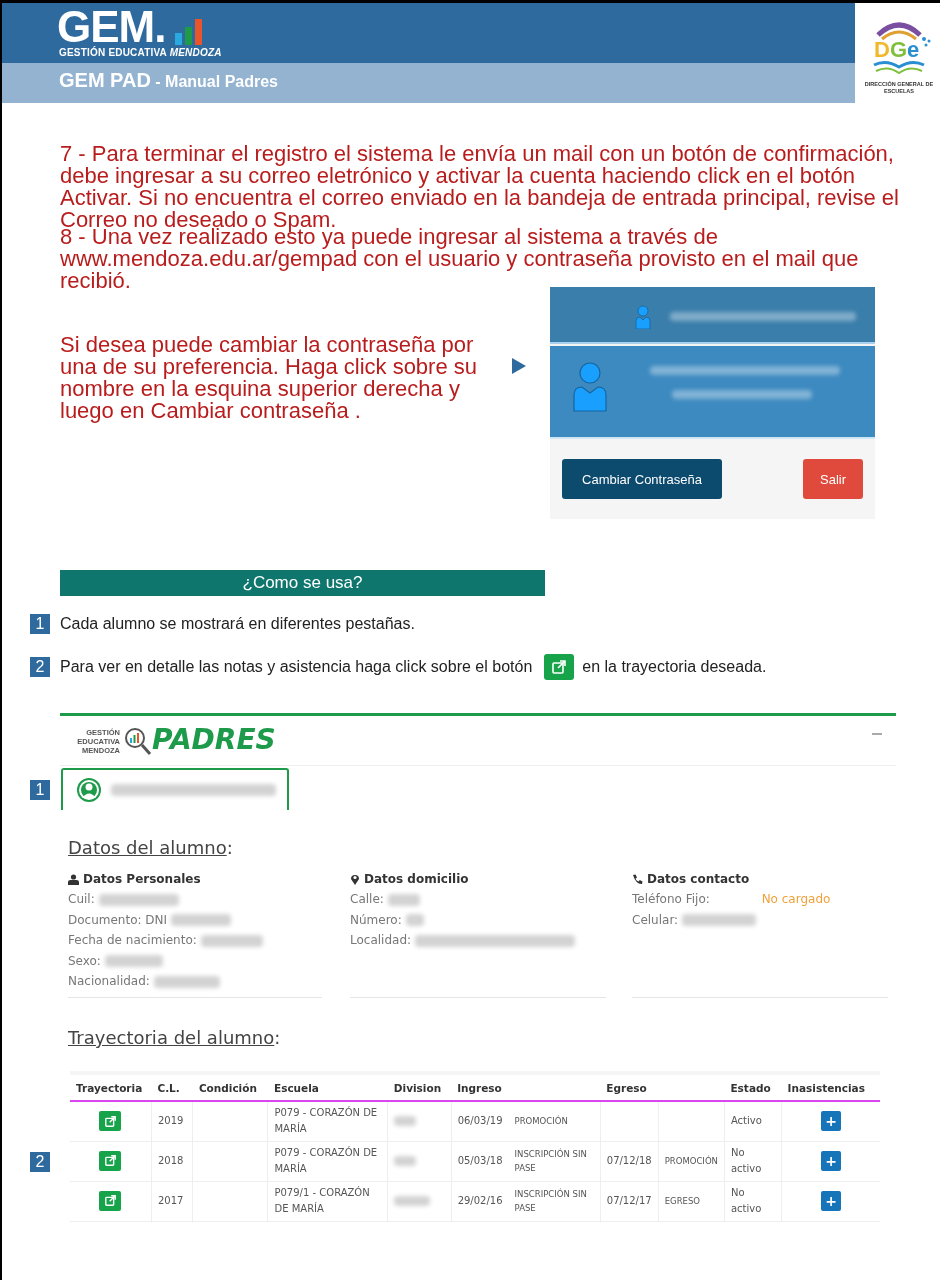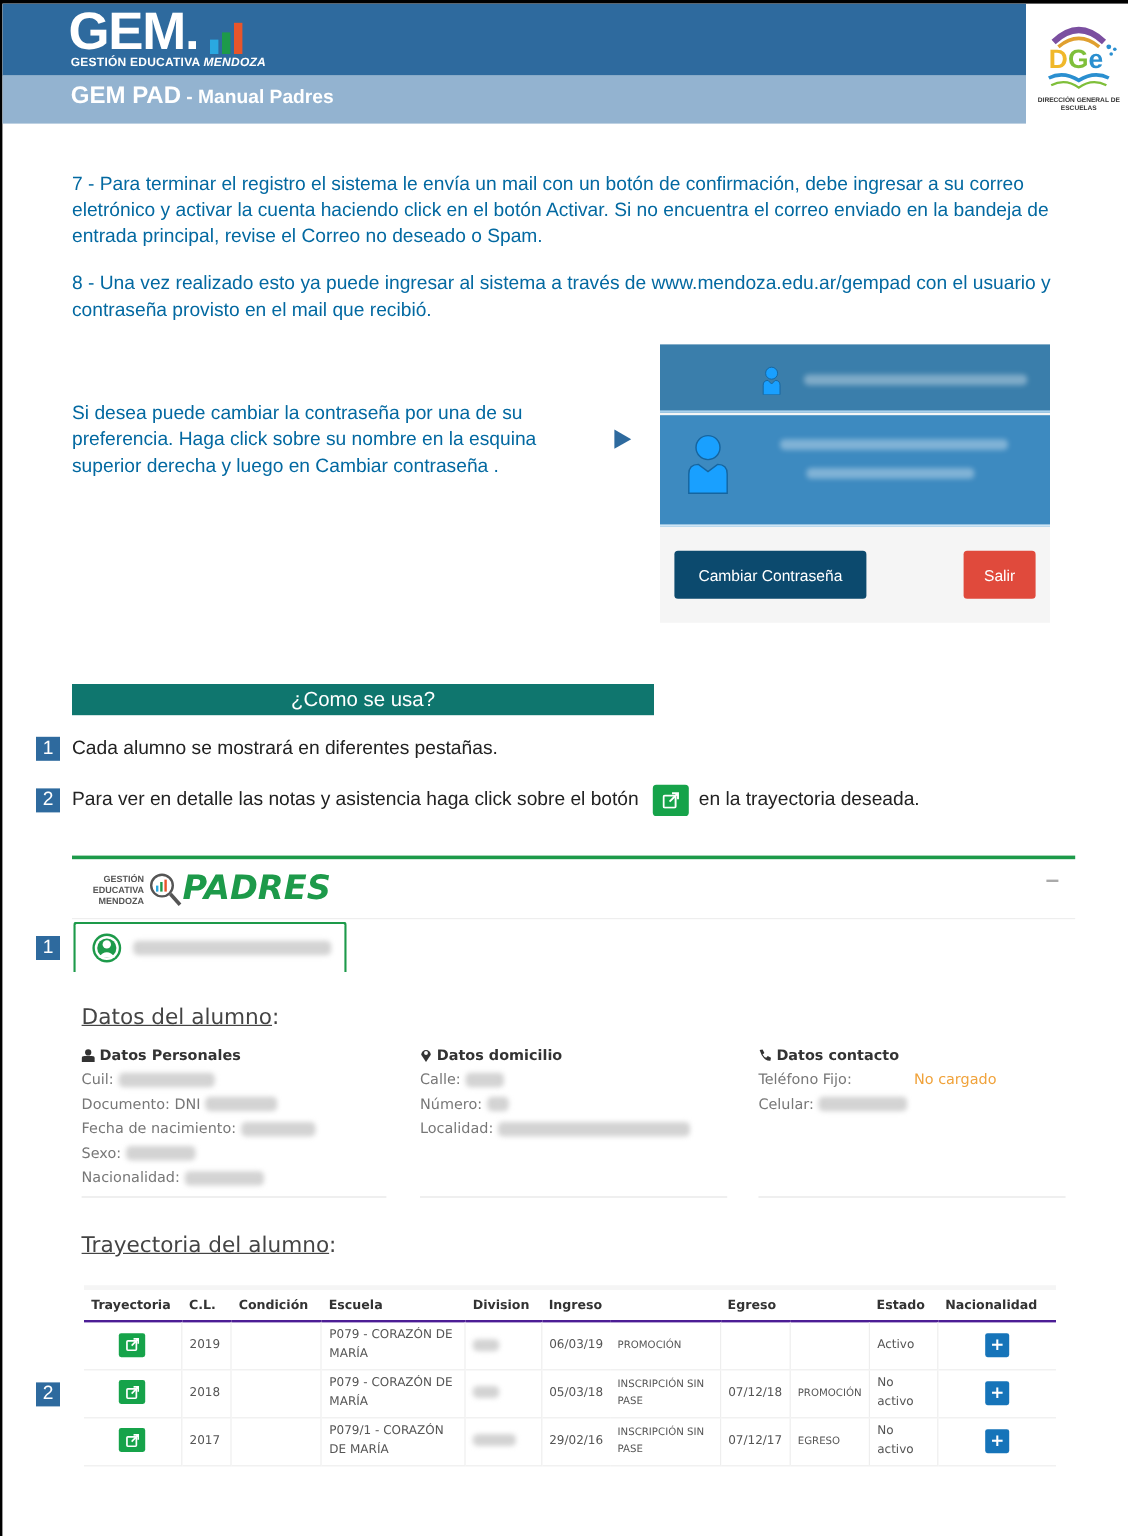--- a/index.html
+++ b/index.html
@@ -15,21 +15,21 @@
   .gem-bars { position: absolute; left: 118px; top: 12px; width: 40px; height: 28px; }
   .gem-bars span { position: absolute; bottom: 0; width: 7px; }
   .gem-sub { position: absolute; left: 2px; top: 42px; font-size: 10px; font-weight: bold; color: #fff; white-space: nowrap; letter-spacing: 0.2px; }
   .gem-sub i { font-style: italic; }
   .hdr-title { position: absolute; left: 57px; top: 66px; font-size: 20px; font-weight: bold; color: #fff; white-space: nowrap; }
   .hdr-title small { font-size: 16px; }
   .dge-logo { position: absolute; left: 858px; top: 10px; width: 78px; height: 85px; }
   .dge-caption { position: absolute; left: 0; top: 68px; width: 78px; text-align: center; font-size: 5.5px; font-weight: bold; color: #333; line-height: 7px; }
 
   
-  .para { position: absolute; left: 58px; font-size: 16px; line-height: 22px; color: #0369a1; }
+  .para { position: absolute; left: 58px; font-size: 22px; line-height: 22px; color: #b91c1c; }
   .p7 { top: 140px; width: 840px; }
   .p8 { top: 223px; width: 840px; }
   .pchg { top: 331px; width: 440px; }
   .arrow { position: absolute; left: 510px; top: 355px; width: 0; height: 0; border-top: 8px solid transparent; border-bottom: 8px solid transparent; border-left: 14px solid #2e6a9e; }
 
   
   .upanel { position: absolute; left: 548px; top: 284px; width: 325px; height: 232px; background: #f5f5f5; }
   .up-top { position: absolute; left: 0; top: 0; width: 325px; height: 57px; background: #3a7eab; border-bottom: 2px solid #a9d0ec; }
   .up-main { position: absolute; left: 0; top: 59px; width: 325px; height: 93px; background: #3d8ac0; border-bottom: 2px solid #cfe6f5; }
   .blur-text { display: inline-block; height: 9px; border-radius: 4px; background: rgba(255,255,255,0.35); filter: blur(2px); }
@@ -57,21 +57,21 @@
   .sec-title { position: absolute; left: 66px; font-family: "DejaVu Sans", sans-serif; font-size: 18px; color: #444; }
   .sec-title u { text-decoration: underline; }
   .col { position: absolute; top: 866px; font-family: "DejaVu Sans", sans-serif; font-size: 12px; color: #777; line-height: 20.5px; }
   .col h4 { font-size: 12px; font-weight: bold; color: #333; line-height: 20px; display: flex; align-items: center; gap: 4px; }
   .col-line { position: absolute; top: 994px; height: 1px; background: #e5e5e5; }
   .warn { color: #f0a23a; margin-left: 48px; }
 
   
   .tbl { position: absolute; left: 68px; top: 1072px; width: 810px; border-collapse: collapse; font-family: "DejaVu Sans", sans-serif; font-size: 10px; color: #555; background: #fff; }
   .tbl-shade { position: absolute; left: 68px; top: 1068px; width: 810px; height: 8px; background: #f5f5f5; }
-  .tbl th { font-weight: bold; color: #333; text-align: left; height: 26px; padding: 0 6px; font-size: 10.5px; border-bottom: 2px solid #4c1d95; }
+  .tbl th { font-weight: bold; color: #333; text-align: left; height: 26px; padding: 0 6px; font-size: 10.5px; border-bottom: 2px solid #d946ef; }
   .tbl td { height: 40px; padding: 0 6px; border-left: 1px solid #eee; border-bottom: 1px solid #eee; line-height: 16px; vertical-align: middle; }
   .tbl td:first-child { border-left: none; }
   .tbl .small { font-size: 8.5px; line-height: 14px; }
   .ext-btn { display: inline-flex; width: 22px; height: 20px; background: #16a34a; border-radius: 2px; align-items: center; justify-content: center; }
   .plus-btn { display: inline-flex; width: 20px; height: 20px; background: #1674b9; border-radius: 2px; align-items: center; justify-content: center; color: #fff; font-weight: bold; font-size: 14px; }
   .center { text-align: center; }
 </style>
 </head>
 <body>
 
@@ -232,21 +232,21 @@
         <th style="width:82px;">Trayectoria</th>
         <th style="width:42px;">C.L.</th>
         <th style="width:76px;">Condición</th>
         <th style="width:130px;">Escuela</th>
         <th style="width:64px;">Division</th>
         <th style="width:50px;">Ingreso</th>
         <th style="width:96px;"></th>
         <th style="width:50px;">Egreso</th>
         <th style="width:62px;"></th>
         <th style="width:58px;">Estado</th>
-        <th style="width:100px;">Nacionalidad</th>
+        <th style="width:100px;">Inasistencias</th>
       </tr>
     </thead>
     <tbody>
       <tr>
         <td class="center"><span class="ext-btn">
               <svg width="11" height="11" viewBox="0 0 14 14">
                 <rect x="1" y="3" width="10" height="10" fill="none" stroke="#fff" stroke-width="1.8" rx="1"></rect>
                 <path d="M6 8 L13 1 M8 1 H13 V6" stroke="#fff" stroke-width="1.8" fill="none"></path>
               </svg>
             </span></td>

